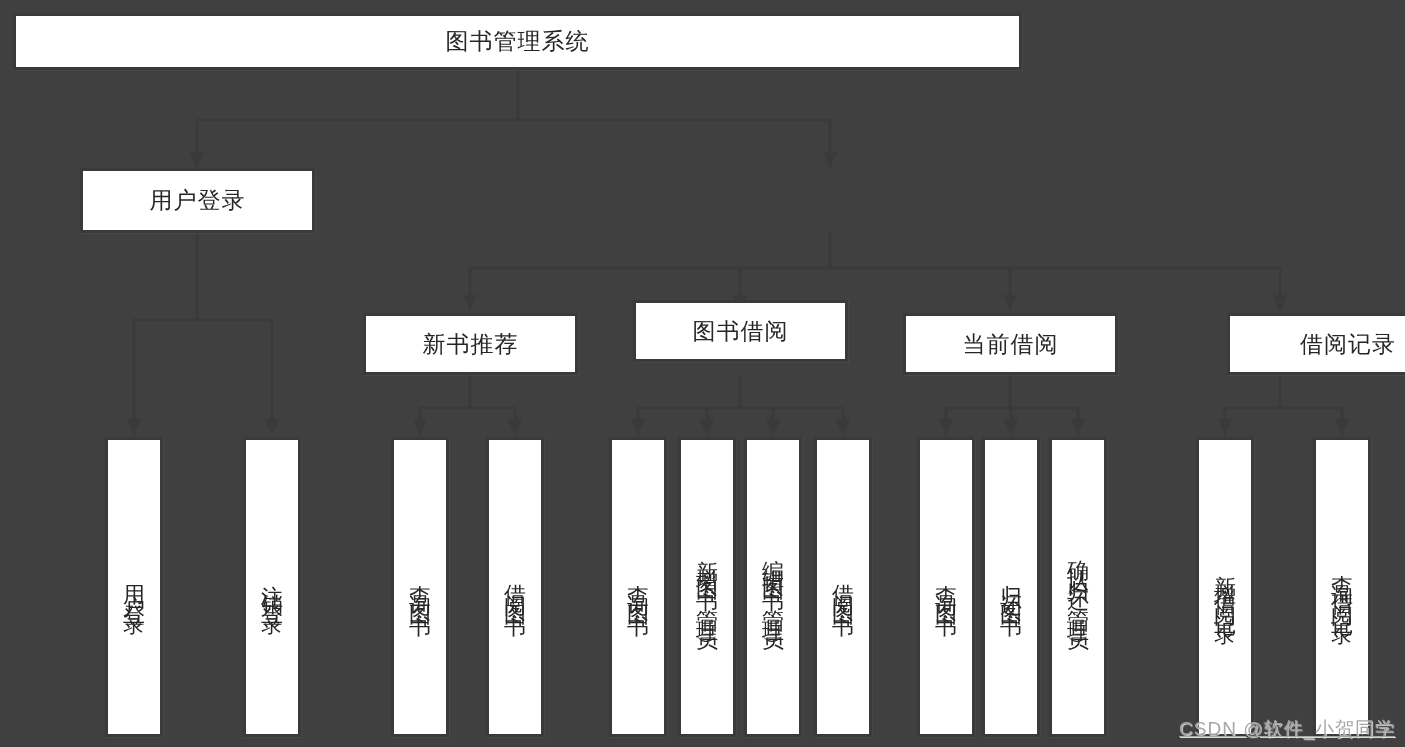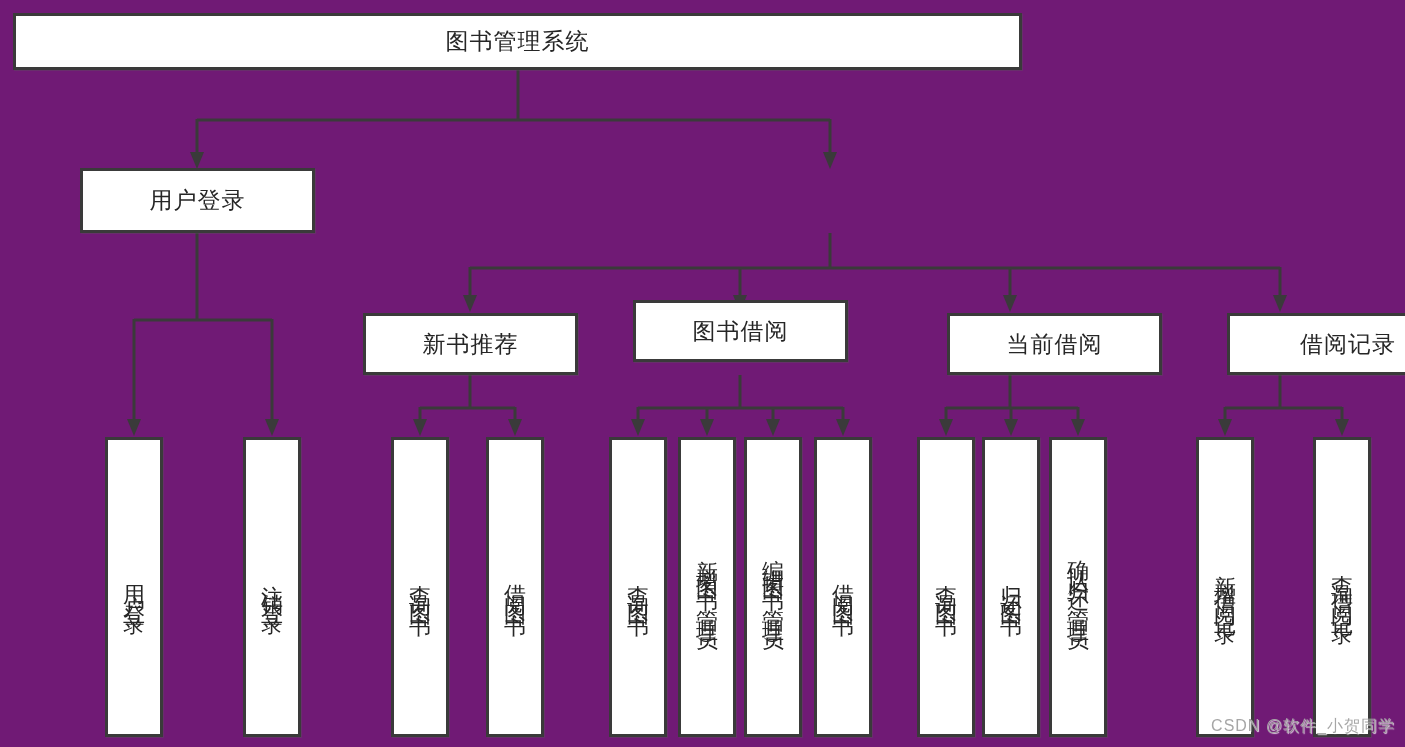--- a/index.html
+++ b/index.html
@@ -1,19 +1,19 @@
 <!DOCTYPE html>
 <html><head>
 <meta charset="utf-8">
 <style>
   html,body{margin:0;padding:0;background:#ffffff;}
   #stage{
     position:relative;
     width:1405px;height:747px;
-    background:#701a75;
+    background:#404040;
     font-family:"Liberation Sans","DejaVu Sans",sans-serif;
     overflow:hidden;
   }
   #wires{position:absolute;left:0;top:0;width:1405px;height:747px;}
   .node{
     position:absolute;
     background:#ffffff;
     border:3px solid #3a3a3a;
     box-shadow:1px 1px 0 rgba(90,90,90,.35);
     box-sizing:border-box;
@@ -27,24 +27,25 @@
     text-orientation:mixed;
     font-size:22px;
     line-height:52px;
     letter-spacing:10px;
     color:#262626;
     white-space:nowrap;
   }
   #watermark{
     position:absolute;
     right:10px;top:716px;
-    font-size:16px;
+    font-size:19px;
     color:#a6a6a6;
     text-shadow:1px 1px 1px rgba(255,255,255,.8);
     letter-spacing:1px;
+    text-decoration:underline;
   }
 </style>
 </head>
 <body>
 
 <div id="stage">
 
   <svg id="wires" viewBox="0 0 1405 747" xmlns="http://www.w3.org/2000/svg">
     <g stroke="#3a3a3a" stroke-width="3" fill="none">
 
@@ -118,21 +119,21 @@
   <div class="node hbox" style="left:80px;top:168px;width:235px;height:65px">
     <span>用户登录</span>
   </div>
 
   <div class="node hbox" style="left:363px;top:313px;width:215px;height:62px">
     <span>新书推荐</span>
   </div>
   <div class="node hbox" style="left:633px;top:300px;width:215px;height:62px">
     <span>图书借阅</span>
   </div>
-  <div class="node hbox" style="left:947px;top:313px;width:215px;height:62px">
+  <div class="node hbox" style="left:903px;top:313px;width:215px;height:62px">
     <span>当前借阅</span>
   </div>
   <div class="node hbox" style="left:1227px;top:313px;width:242px;height:62px">
     <span>借阅记录</span>
   </div>
 
   <div class="node vbox" style="left:105px;top:437px">
     <span class="vtext">用户登录</span>
   </div>
   <div class="node vbox" style="left:243px;top:437px">

